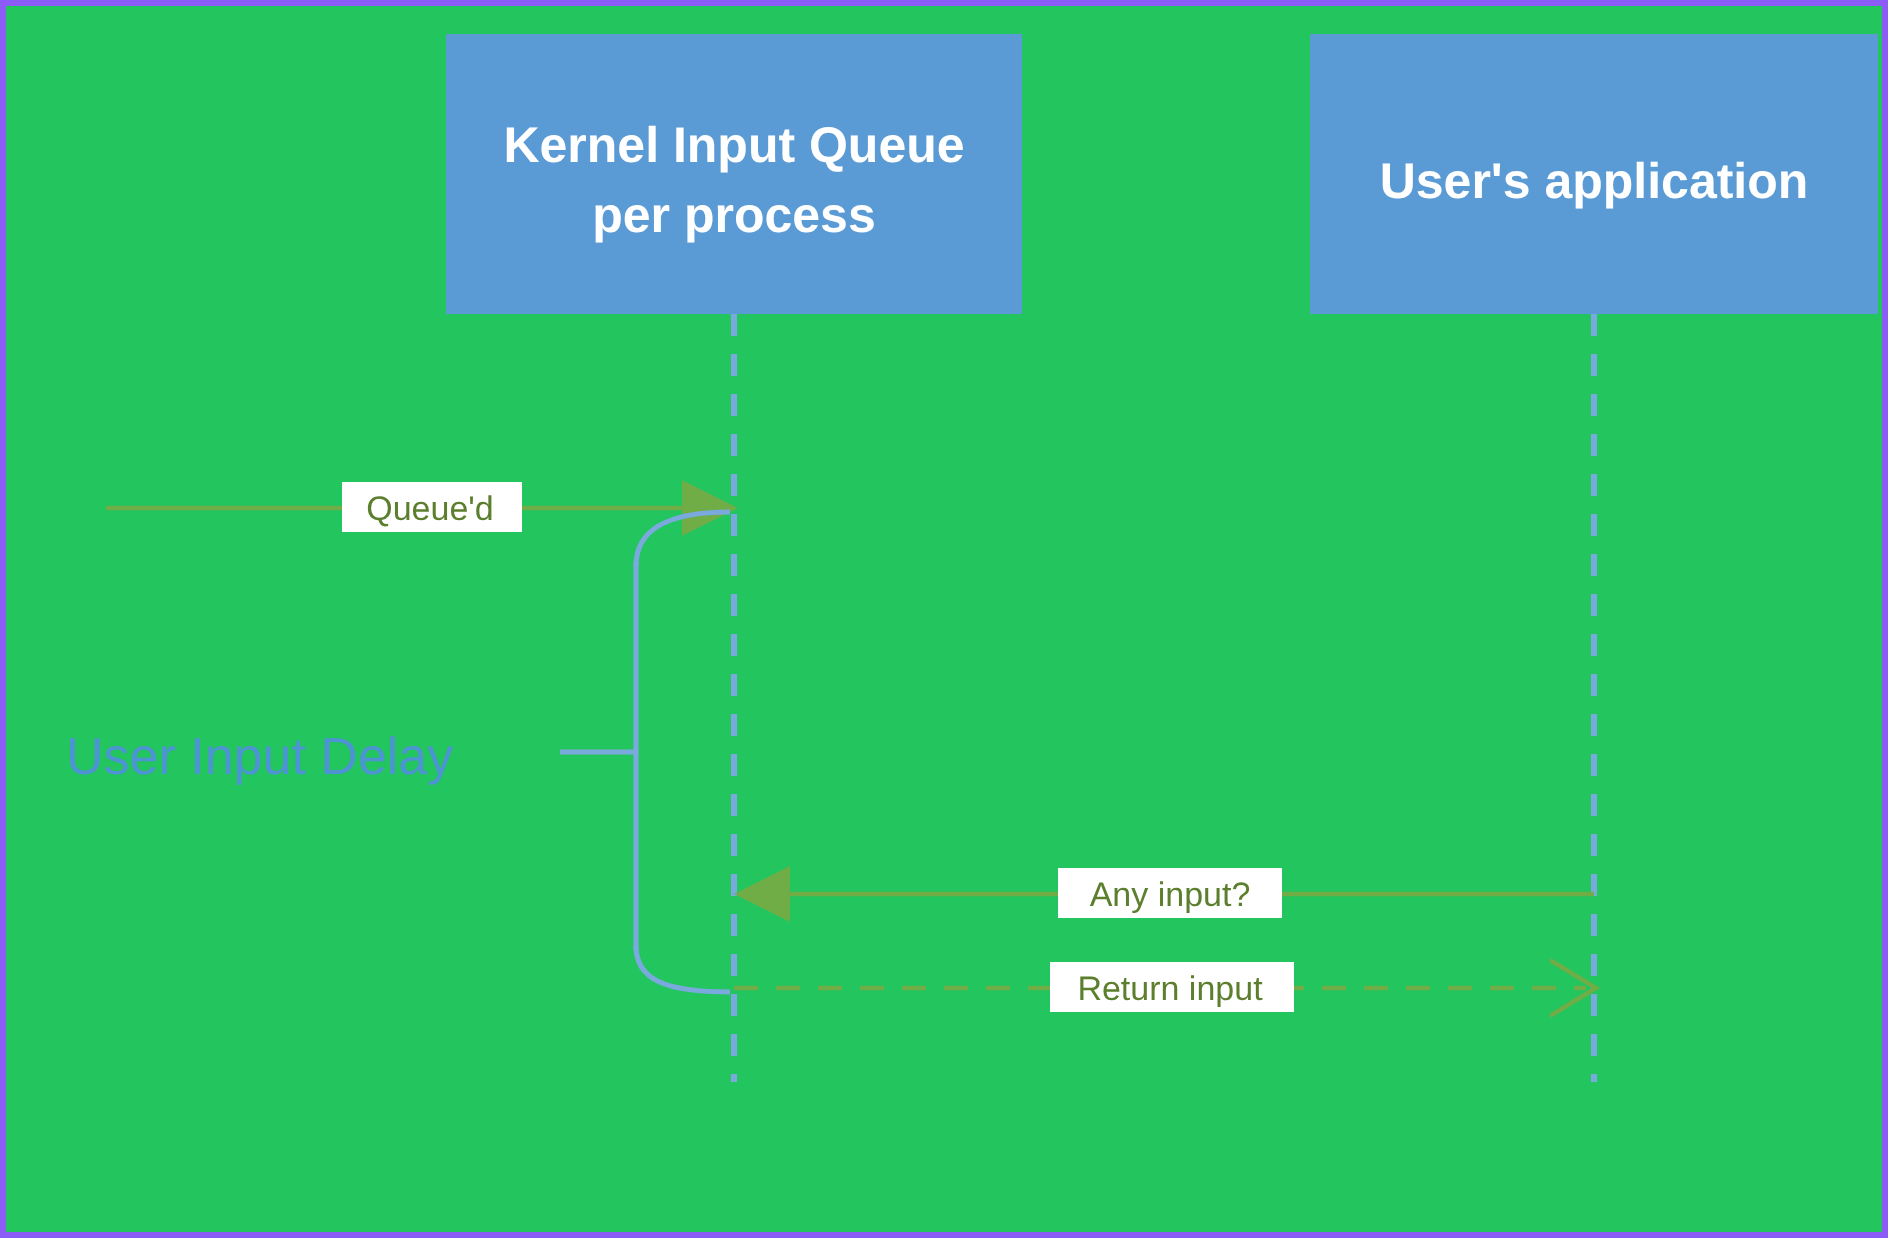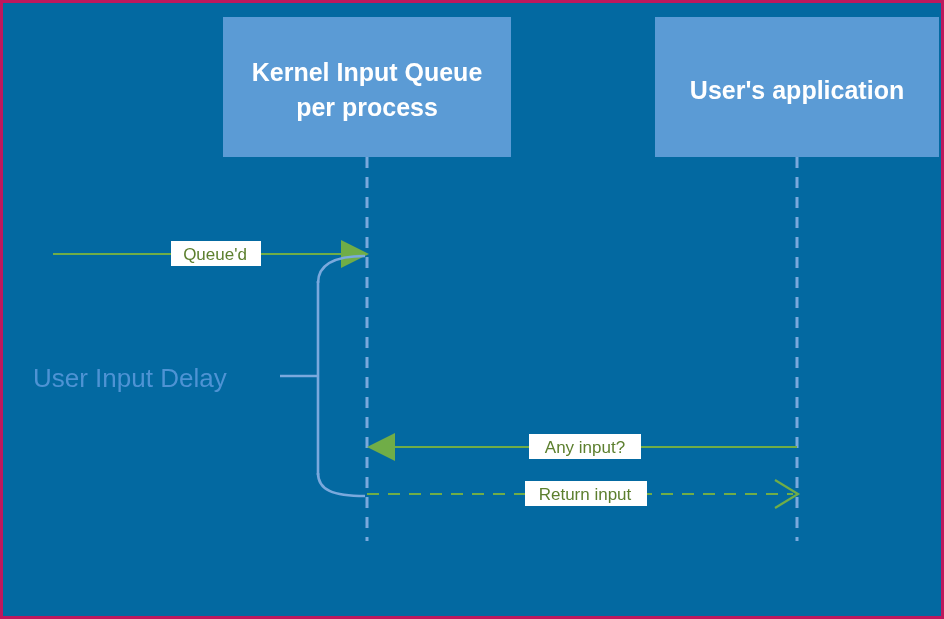--- a/index.html
+++ b/index.html
@@ -7,23 +7,23 @@
     padding: 0;
     background: #ffffff;
   }
   body {
     font-family: "Liberation Sans", sans-serif;
   }
   #diagram-frame {
     position: relative;
     width: 944px;
     height: 619px;
-    background: #0369a1;
+    background: #22c55e;
     box-sizing: border-box;
-    border: 3px solid #be185d;
+    border: 3px solid #8b5cf6;
     overflow: hidden;
   }
   #diagram-svg {
     position: absolute;
     left: 0;
     top: 0;
     width: 944px;
     height: 619px;
     display: block;
   }

